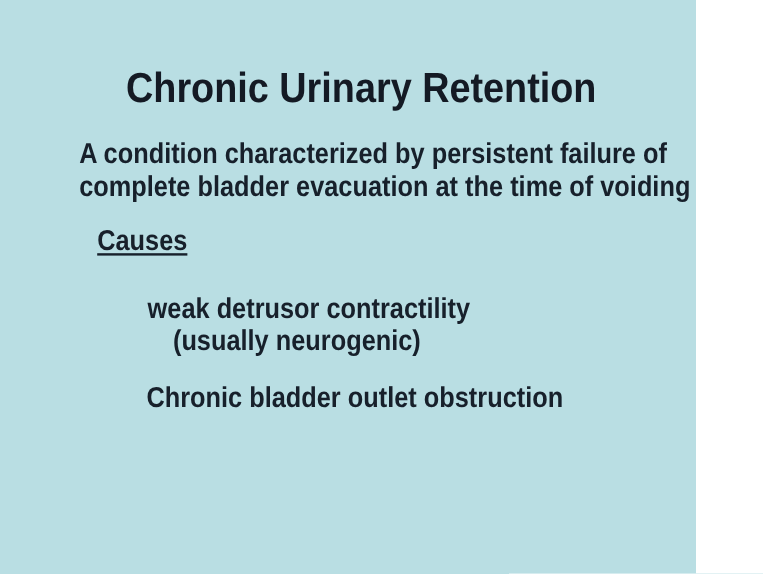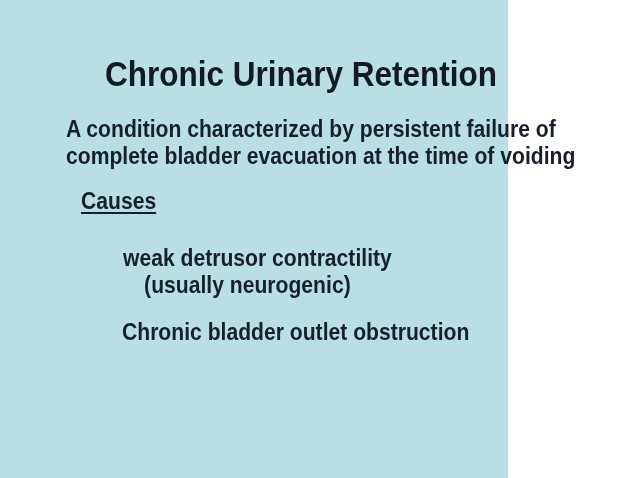--- a/index.html
+++ b/index.html
@@ -4,21 +4,21 @@
 <style>
   html, body {
     margin: 0;
     padding: 0;
     width: 638px;
     height: 478px;
     overflow: hidden;
   }
   .slide {
     position: relative;
-    width: 508px;
+    width: 580px;
     height: 478px;
     background: var(--background, #b9dee3);
     font-family: "Liberation Sans", sans-serif;
     font-weight: bold;
   }
   .slide * {
     margin: 0;
     padding: 0;
     white-space: nowrap;
   }

